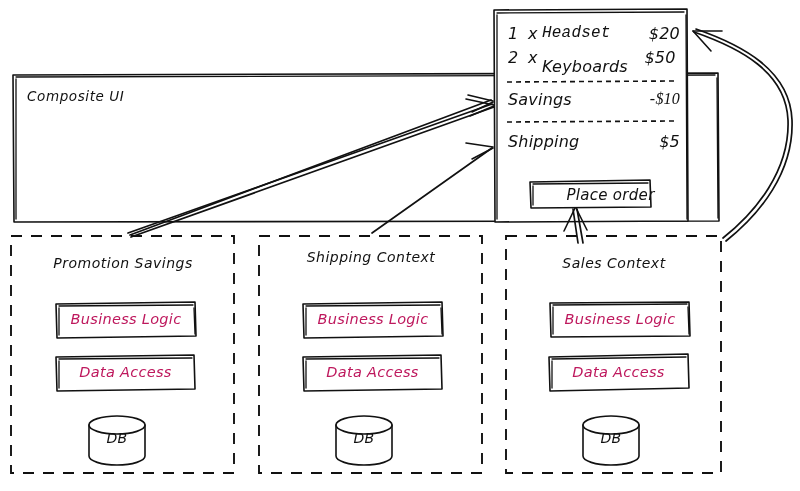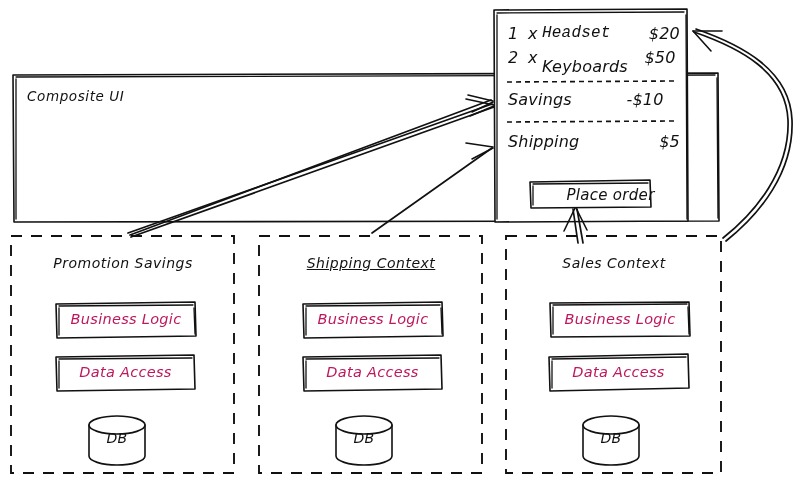--- a/index.html
+++ b/index.html
@@ -158,33 +158,33 @@
   <div class="cart-line" style="left:528px;top:24px;">x</div>
   <div class="cart-line" style="left:542px;top:24px;font-family:Liberation Mono, monospace;">Headset</div>
   <div class="cart-line" style="left:640px;top:24px;width:40px;text-align:right;">$20</div>
 
   <div class="cart-line" style="left:508px;top:48px;">2</div>
   <div class="cart-line" style="left:528px;top:48px;">x</div>
   <div class="cart-line" style="left:542px;top:48px;margin-top:9px;">Keyboards</div>
   <div class="cart-line" style="left:640px;top:48px;width:40px;text-align:center;">$50</div>
 
   <div class="cart-line" style="left:508px;top:90px;">Savings</div>
-  <div class="cart-line" style="left:610px;top:90px;width:70px;text-align:center;">-$10</div>
+  <div class="cart-line" style="left:610px;top:90px;width:70px;text-align:right;font-family:Liberation Serif, serif;">-$10</div>
 
   <div class="cart-line" style="left:508px;top:132px;">Shipping</div>
   <div class="cart-line" style="left:618px;top:132px;width:62px;text-align:right;">$5</div>
 
   <div class="plbl" style="left:530px;top:186px;width:121px;">Place order</div>
 
   <div class="ctxtitle" style="left:11px;top:255px;width:224px;">Promotion Savings</div>
   <div class="boxlabel" style="left:56px;top:311px;width:140px;">Business Logic</div>
   <div class="boxlabel" style="left:56px;top:364px;width:139px;">Data Access</div>
   <div class="dbtext" style="left:89px;top:430px;width:56px;">DB</div>
 
-  <div class="ctxtitle" style="left:259px;top:255px;width:224px;text-decoration:underline;">Shipping Context</div>
+  <div class="ctxtitle" style="left:259px;top:249px;width:224px;">Shipping Context</div>
   <div class="boxlabel" style="left:303px;top:311px;width:140px;">Business Logic</div>
   <div class="boxlabel" style="left:303px;top:364px;width:139px;">Data Access</div>
   <div class="dbtext" style="left:336px;top:430px;width:56px;">DB</div>
 
   <div class="ctxtitle" style="left:506px;top:255px;width:216px;">Sales Context</div>
   <div class="boxlabel" style="left:550px;top:311px;width:140px;">Business Logic</div>
   <div class="boxlabel" style="left:549px;top:364px;width:139px;">Data Access</div>
   <div class="dbtext" style="left:583px;top:430px;width:56px;">DB</div>
 
 </div>

